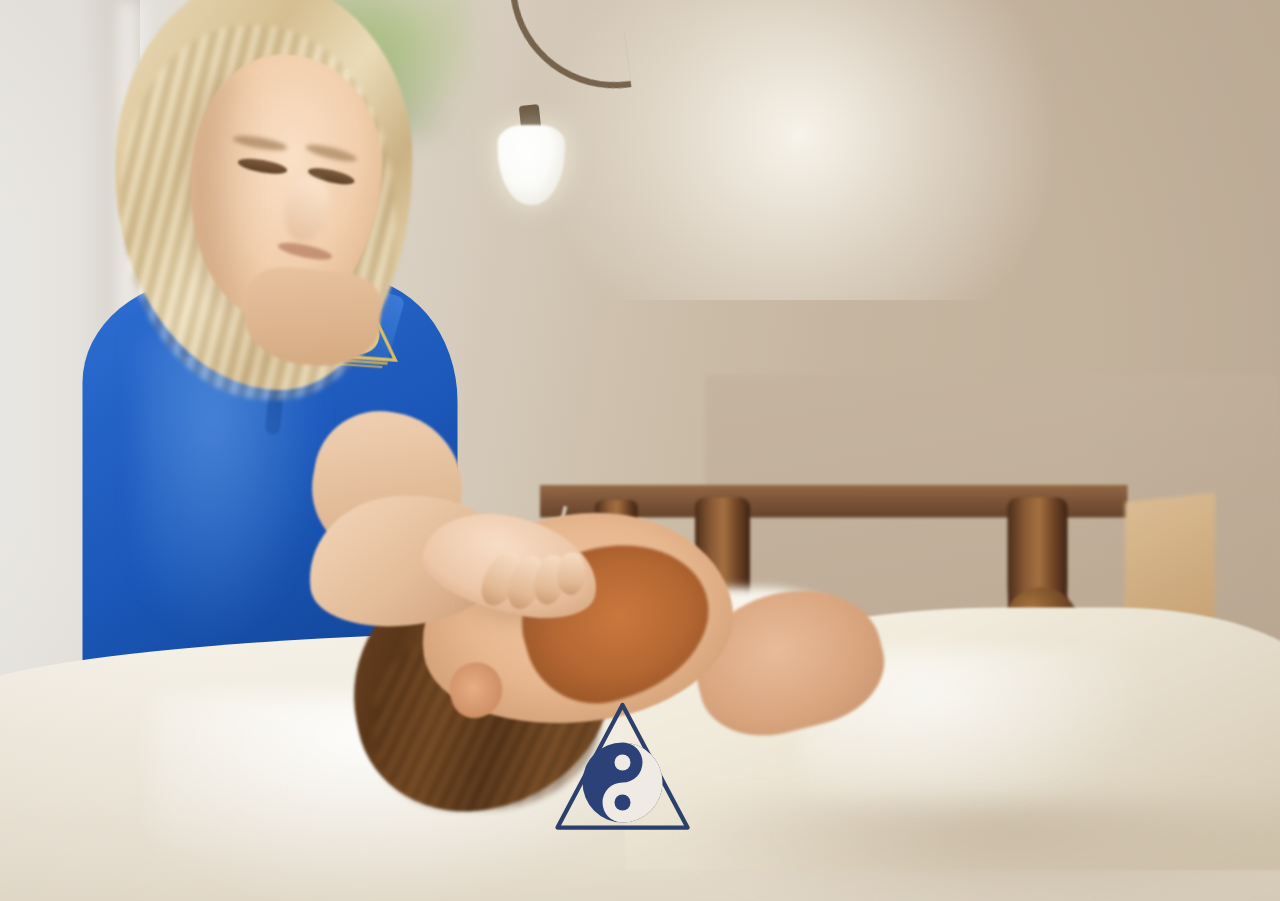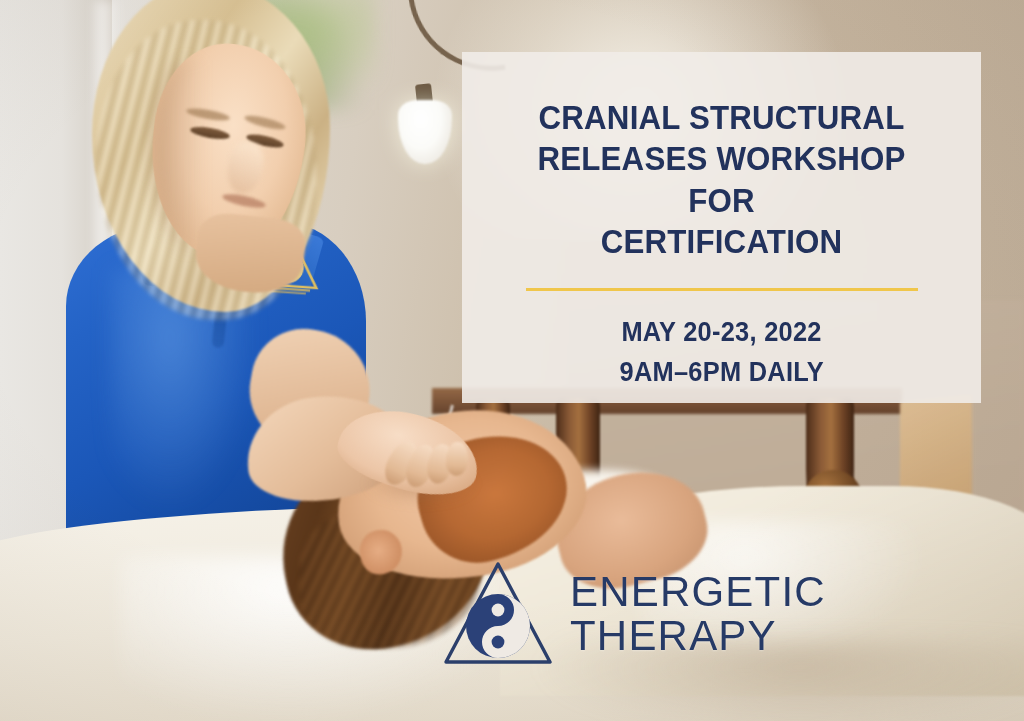--- a/index.html
+++ b/index.html
@@ -574,35 +574,26 @@
     <div class="hand hand-main"></div>
     <div class="finger f1"></div>
     <div class="finger f2"></div>
     <div class="finger f3"></div>
     <div class="finger f4"></div>
 
     <div class="sheet-shadow"></div>
     <div class="photo-soften"></div>
   </div>
 
-  <div class="overlay-panel">
-    <div class="headline">CRANIAL STRUCTURAL
-RELEASES WORKSHOP FOR
-CERTIFICATION</div>
-    <div class="divider"></div>
-    <div class="subline">MAY 20-23, 2022</div>
-    <div class="subline">9AM–6PM DAILY</div>
-  </div>
 
   <div class="logo-lockup">
     <svg class="logo-mark" viewBox="0 0 116 116">
       <polygon points="58,8 110,106 6,106" fill="none" stroke="#2b3f6b" stroke-width="3.4" stroke-linejoin="round"></polygon>
       <circle cx="58" cy="70" r="32" fill="#2b4178"></circle>
       <path d="M58 38a32 32 0 0 1 0 64a16 16 0 0 1 0-32a16 16 0 0 0 0-32z" fill="#efeae4"></path>
       <circle cx="58" cy="54" r="6.4" fill="#efeae4"></circle>
       <circle cx="58" cy="86" r="6.4" fill="#2b4178"></circle>
     </svg>
     <div class="logo-words">
-      <span class="logo-line-2">ENERGETIC THERAPY</span>
     </div>
   </div>
 
 </div>
 
 </body></html>

